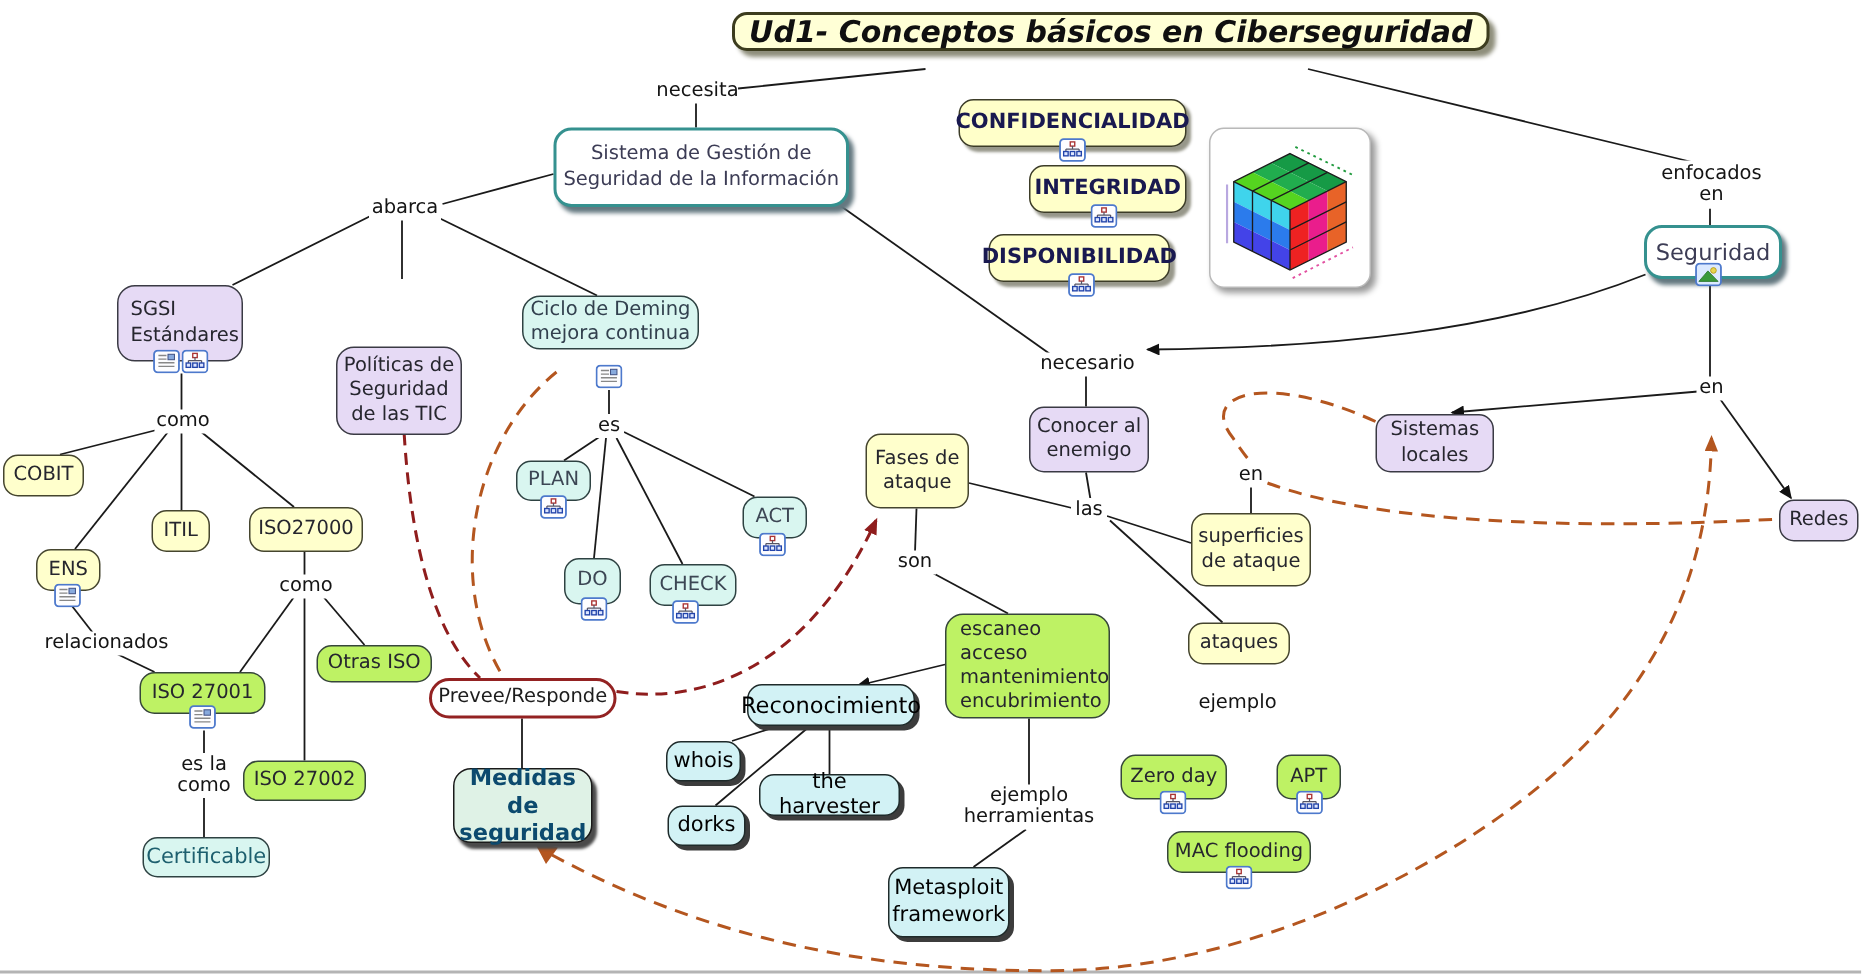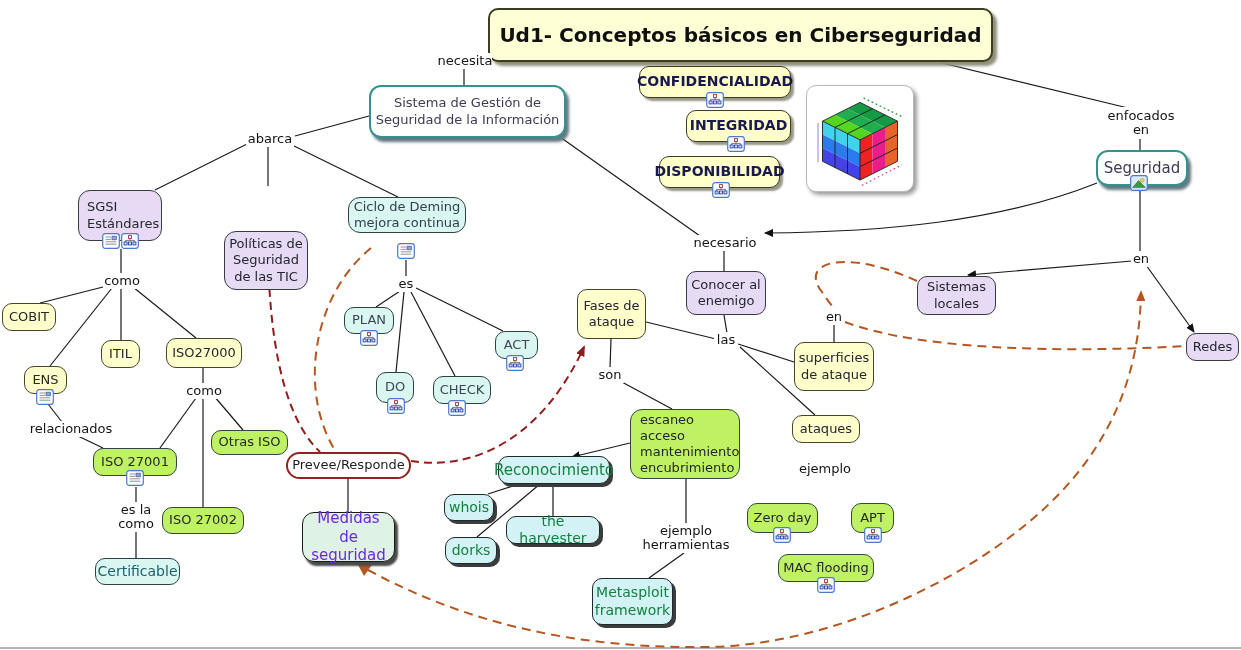--- a/index.html
+++ b/index.html
@@ -9,30 +9,30 @@
   .node{position:absolute;box-sizing:border-box;display:flex;align-items:center;justify-content:center;
         text-align:center;white-space:pre-line;z-index:2;border-radius:10px;
         font-size:13px;line-height:1.25;color:#26262e;padding:2px 4px;}
   .lbl{position:absolute;box-sizing:border-box;display:flex;align-items:center;justify-content:center;
        text-align:center;white-space:pre-line;z-index:2;background:#fff;font-size:13px;line-height:1.1;
        color:#141414;padding:0 2px;}
   .n-yellow{background:#ffffcc;border:1px solid #45452e;}
   .n-purple{background:#e6daf5;border:1px solid #3a3a44;}
   .n-cyan{background:#d9f6f0;border:1px solid #2e4242;color:#32404e;}
   .n-cyan2{background:#d2f2f5;border:1.5px solid #1e2a2a;box-shadow:3px 3px 0 #3c3c3c;
-           color:#15803d;font-size:14px;}
+           color:#000000;font-size:14px;}
   .n-green{background:#bef264;border:1px solid #36463a;}
   .n-frame-teal{background:#ffffff;border:2.5px solid #35918f;border-radius:12px;
                 box-shadow:3px 4px 3px #647880;color:#3c3c55;}
   .n-title{background:#ffffd6;border:2px solid #3c3c1e;border-radius:10px;
            box-shadow:4px 4px 3px #8f8f7c;font-size:20px;font-weight:bold;color:#101010;}
   .n-cia{background:#ffffc9;border:1.5px solid #3c3c28;box-shadow:3px 3px 2px #97978a;
          font-weight:bold;color:#191950;font-size:14px;}
   .n-medidas{background:#dff2e6;border:1.5px solid #1a1a1a;box-shadow:3px 4px 2px #4a4a4a;
-             font-weight:normal;color:#6d28d9;font-size:15px;border-radius:12px;}
+             font-weight:bold;color:#0c4a6e;font-size:15px;border-radius:12px;}
   .n-prevee{background:#ffffff;border:2px solid #932222;border-radius:14px;color:#1d1d1d;}
   .cube-panel{position:absolute;z-index:2;background:#ffffff;border:1px solid #b9b9b9;border-radius:10px;
               box-shadow:3px 3px 4px #9a9a9a;display:flex;align-items:center;justify-content:center;}
   .icon{position:absolute;width:18px;height:16px;z-index:4;}
   .icon svg{display:block;width:18px;height:16px;}
   .bottom-edge{position:absolute;left:0;top:647px;width:1241px;height:2px;background:#b4b4b4;z-index:0;}
 </style>
 </head>
 <body>
 
@@ -104,21 +104,21 @@
     </g>
     <g stroke="#b4561f" stroke-width="2" fill="none" stroke-dasharray="9 6">
       <path d="M371,248 C 312,296 298,392 336,452"></path>
       <path d="M917,281 C 845,248 798,262 822,292 C 828,301 832,306 836,311"></path>
       <path d="M845,322 C 920,350 1060,353 1186,346"></path>
       <path d="M368,570 C 470,625 580,649 710,647 C 850,644 1010,560 1080,470 C 1125,412 1140,352 1141,292" marker-end="url(#ao)"></path>
     </g>
     <path d="M356,561 L372,565 L364,576 z" fill="#b4561f" stroke="none"></path>
   </svg>
 
-  <div class="node n-title" style="left:488px;top:8px;width:505px;height:54px;">Ud1- Conceptos básicos en Ciberseguridad</div>
+  <div class="node n-title" style="left:488px;top:8px;width:505px;height:26px;font-style:italic;">Ud1- Conceptos básicos en Ciberseguridad</div>
 
   <div class="lbl" style="left:438px;top:53px;width:54px;height:16px;">necesita</div>
   <div class="lbl" style="left:246px;top:131px;width:48px;height:16px;">abarca</div>
   <div class="lbl" style="left:1108px;top:107px;width:66px;height:32px;">enfocados
 en</div>
   <div class="lbl" style="left:103px;top:273px;width:38px;height:16px;">como</div>
   <div class="lbl" style="left:186px;top:383px;width:36px;height:16px;">como</div>
   <div class="lbl" style="left:30px;top:421px;width:82px;height:16px;">relacionados</div>
   <div class="lbl" style="left:113px;top:502px;width:46px;height:30px;">es la
 como</div>

